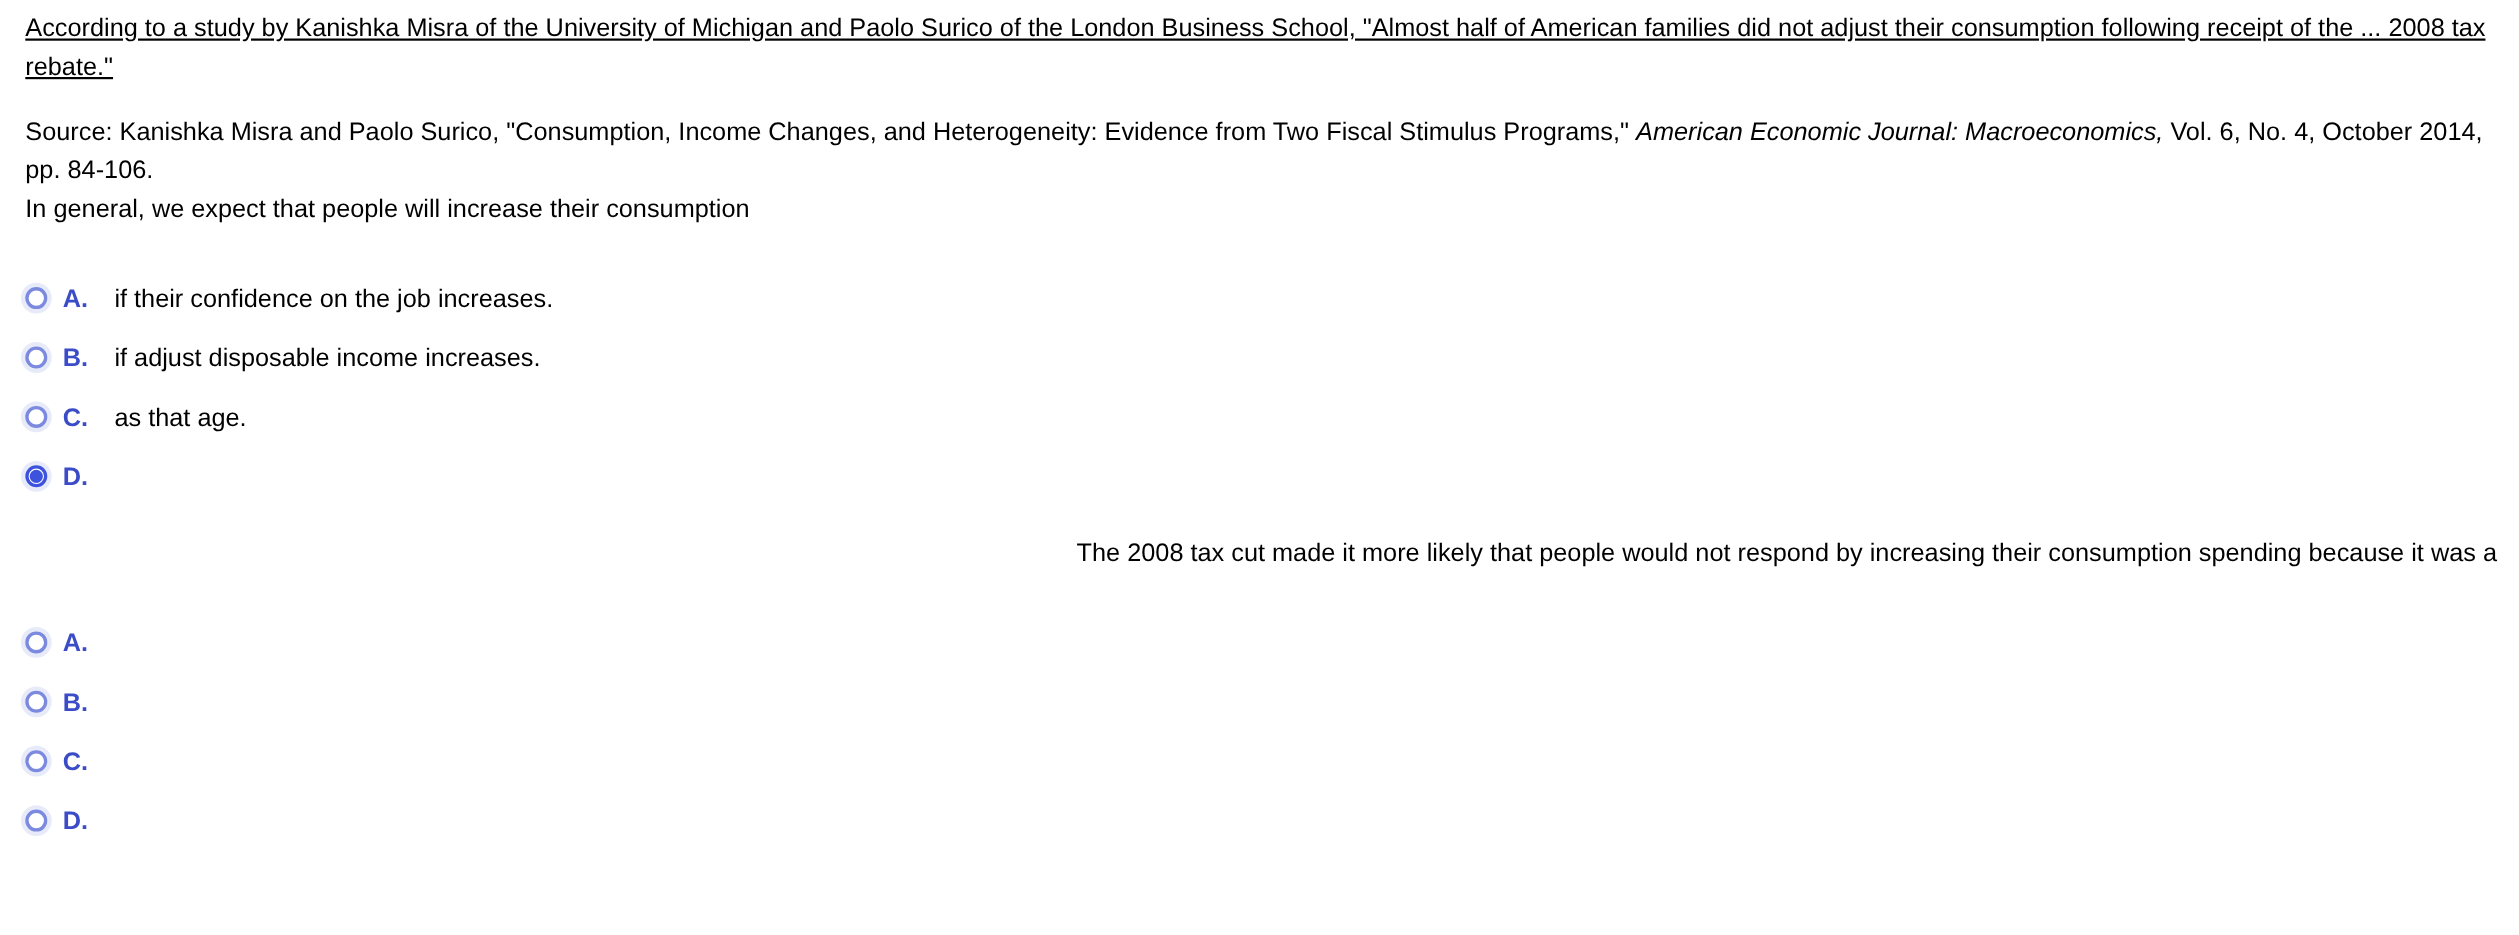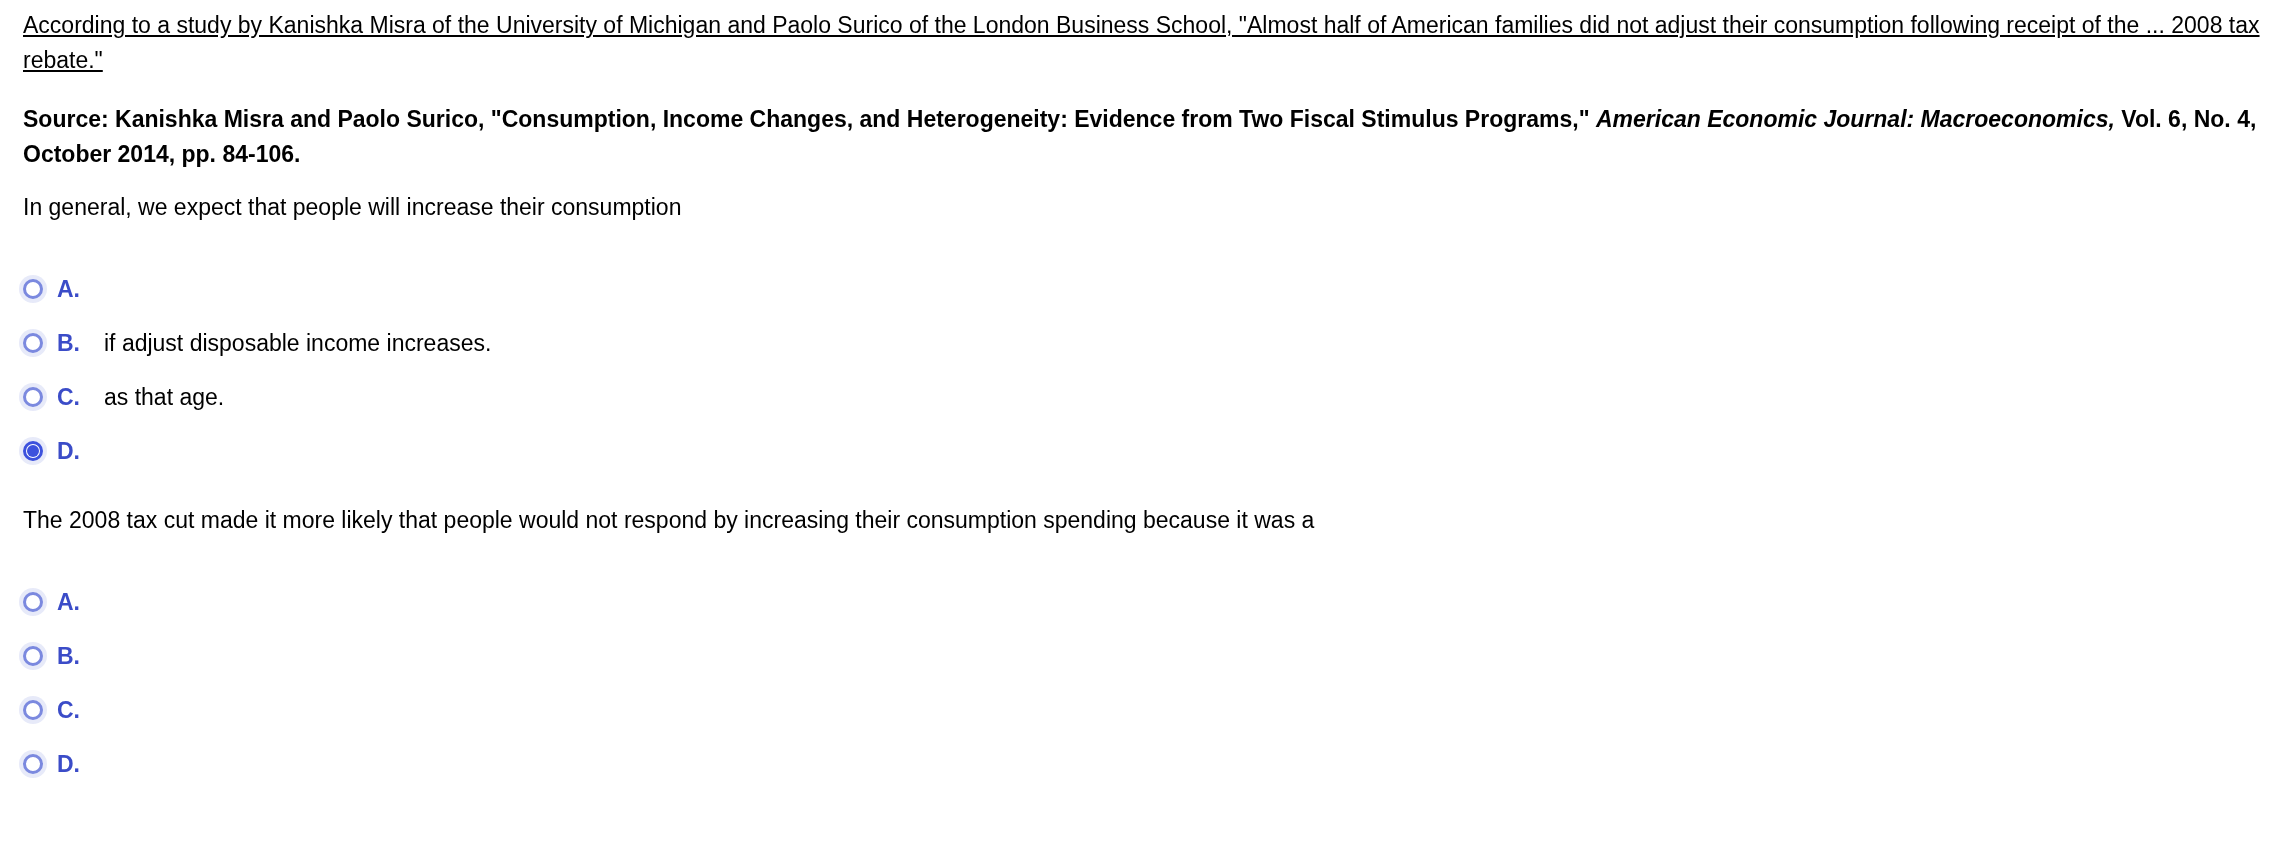--- a/index.html
+++ b/index.html
@@ -8,24 +8,24 @@
     width: 2290px;
     height: 850px;
     overflow: hidden;
     font-family: "Liberation Sans", sans-serif;
     font-size: 23px;
     line-height: 35px;
     color: #000000;
   }
   .page { padding: 8px 20px 0 23px; }
   .intro { max-width: 2268px; text-decoration: underline; }
-  .source { margin-top: 24px; max-width: 2268px; font-weight: 700; }
+  .source { margin-top: 24px; max-width: 2268px; font-weight: 400; }
   .source .bi { font-style: italic; }
-  .prompt { margin-top: 18px; max-width: 2268px; }
-  .prompt.second { margin-top: 34px; }
+  .prompt { max-width: 2268px; }
+  .prompt.second { margin-top: 34px; text-align: right; }
   .options { margin-top: 46px; }
   .option-row {
     display: flex;
     align-items: center;
     height: 36px;
     margin-bottom: 18px;
   }
   .radio {
     flex: 0 0 auto;
     width: 20px;
@@ -64,20 +64,21 @@
   <p class="intro">According to a study by Kanishka Misra of the University of Michigan and Paolo Surico of the London Business School, "Almost half of American families did not adjust their consumption following receipt of the ... 2008 tax rebate."</p>
 
   <p class="source"><span class="b">Source: Kanishka Misra and Paolo Surico, "Consumption, Income Changes, and Heterogeneity: Evidence from Two Fiscal Stimulus Programs," </span><span class="bi">American Economic Journal: Macroeconomics,</span><span class="b"> Vol. 6, No. 4, October 2014, pp. 84-106.</span></p>
 
   <p class="prompt">In general, we expect that people will increase their consumption</p>
 
   <div class="options">
     <div class="option-row">
       <span class="radio"></span>
       <span class="letter">A.</span>
+      <span class="option-text">if their confidence on the job increases.</span>
     </div>
     <div class="option-row">
       <span class="radio"></span>
       <span class="letter">B.</span>
       <span class="option-text">if adjust disposable income increases.</span>
     </div>
     <div class="option-row">
       <span class="radio"></span>
       <span class="letter">C.</span>
       <span class="option-text">as that age.</span>

